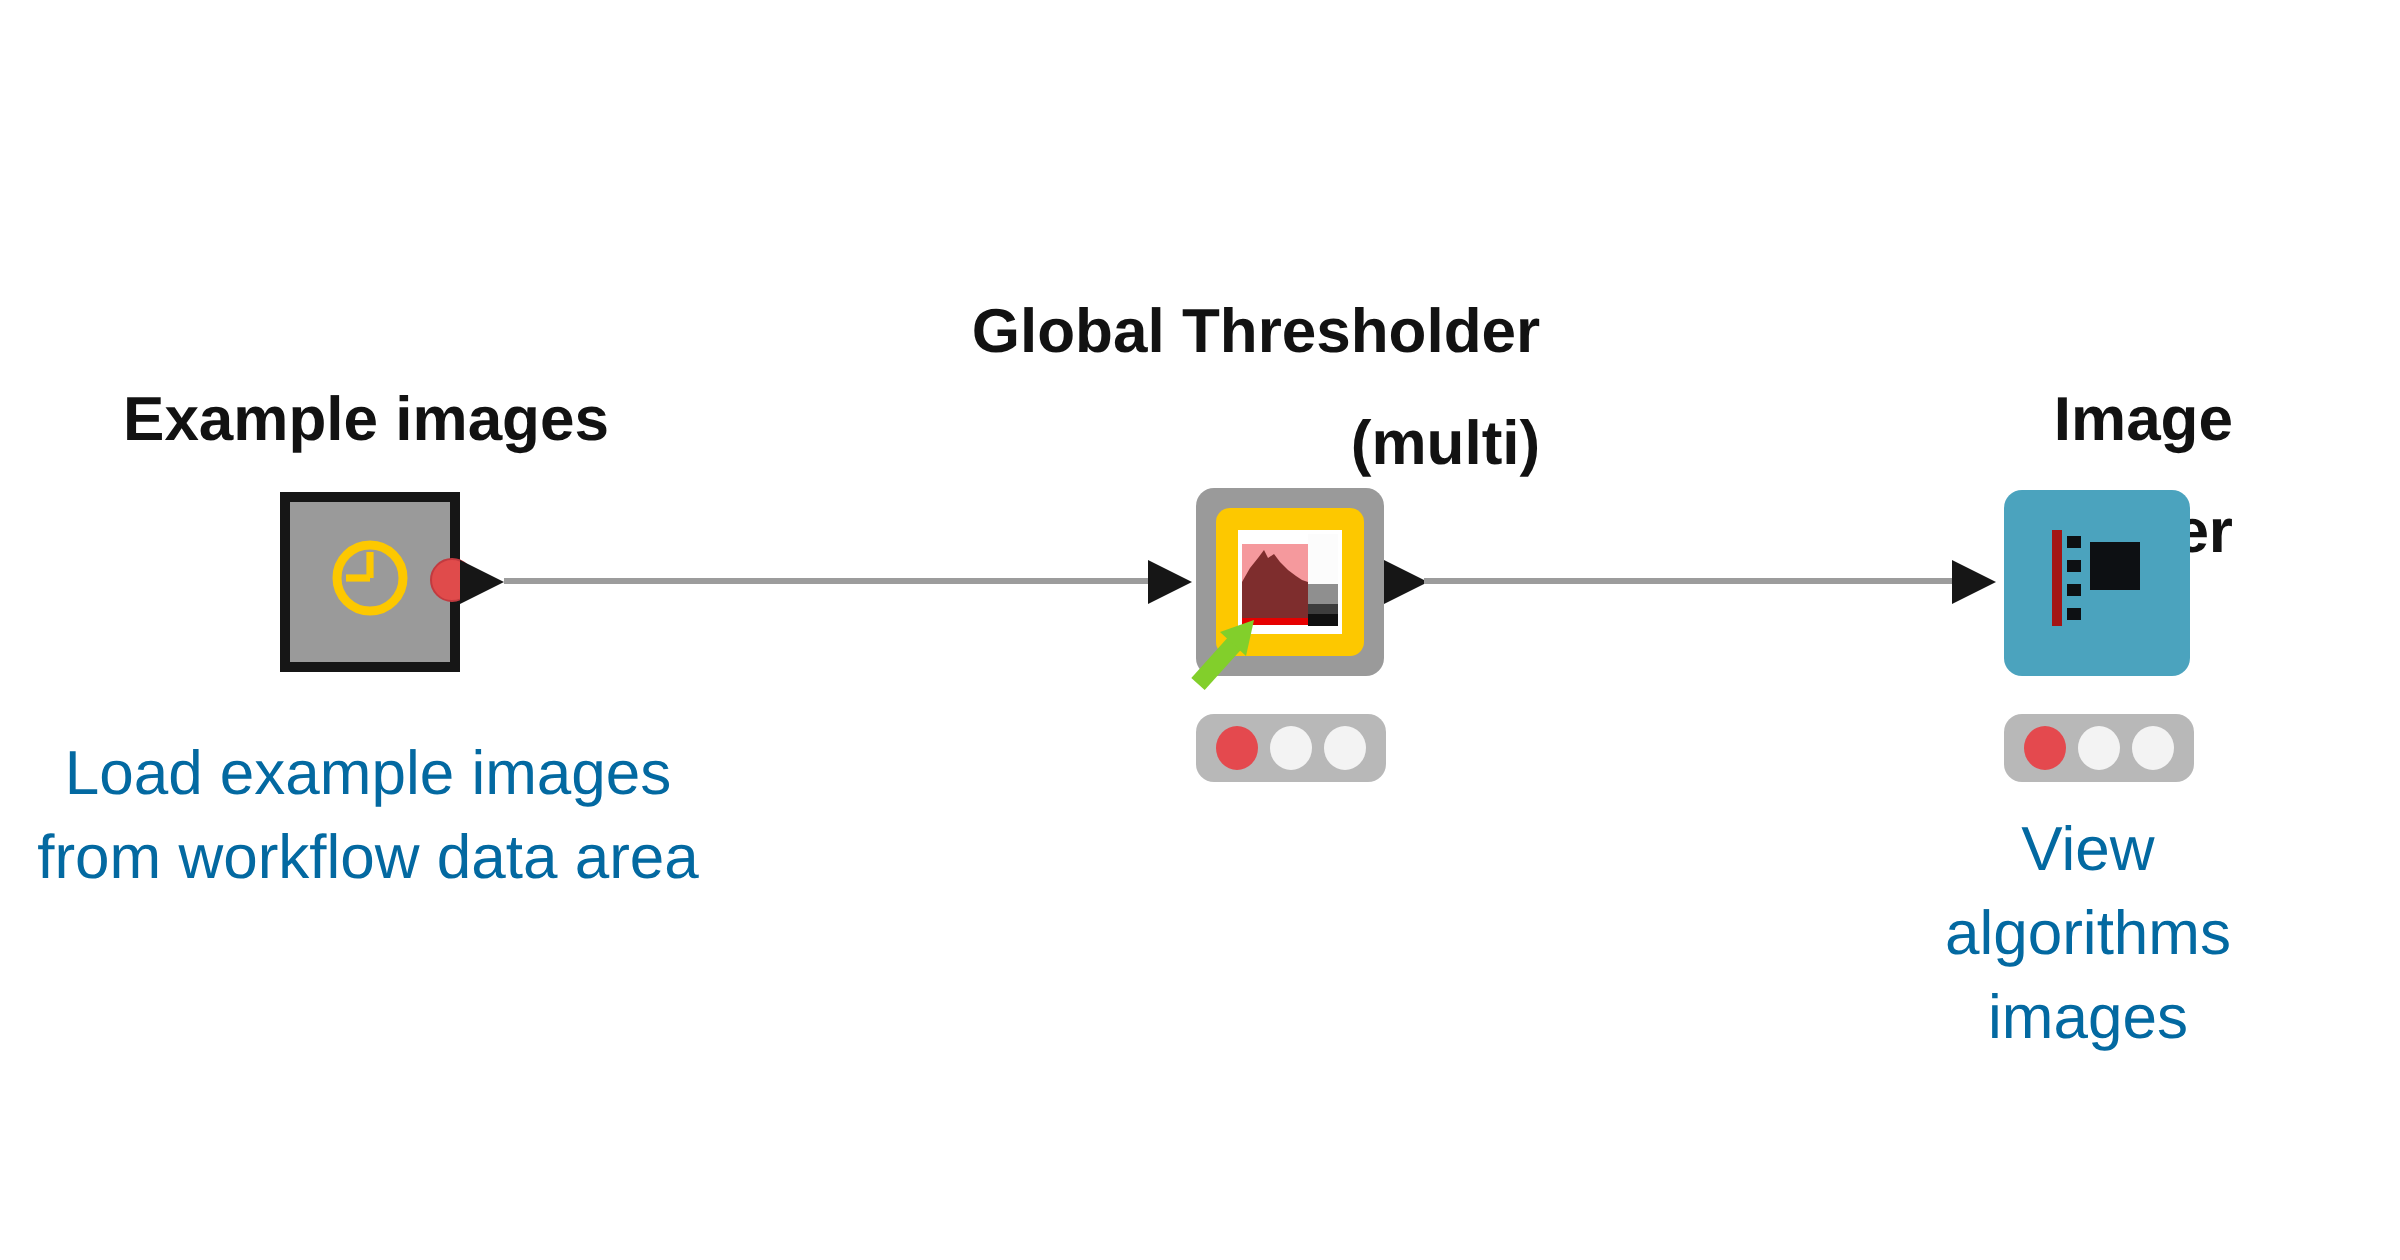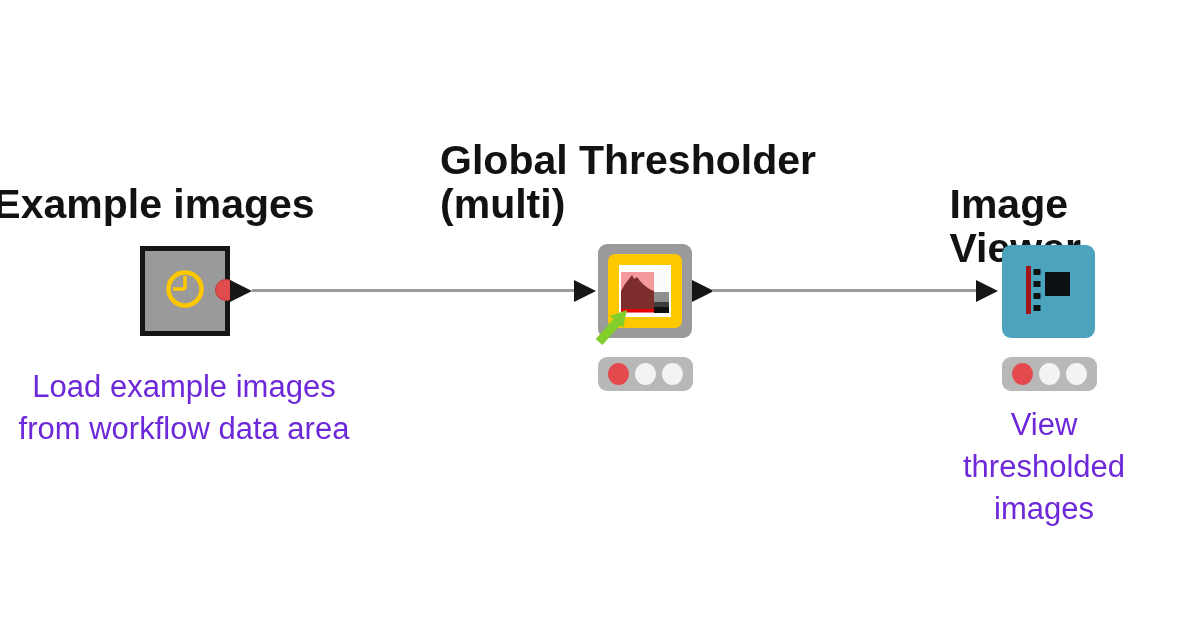--- a/index.html
+++ b/index.html
@@ -1,21 +1,21 @@
 <!DOCTYPE html>
 <html><head>
 <meta charset="utf-8">
 <style>
   html,body{margin:0;padding:0;background:#fff;}
   .canvas{position:relative;width:1200px;height:630px;background:#ffffff;overflow:hidden;
           font-family:"Liberation Sans",sans-serif;}
-  .node-title{position:absolute;transform:translateX(-50%);font-weight:bold;font-size:41px;
-          line-height:44px;color:#121212;text-align:left;white-space:pre-line;}
+  .node-title{position:absolute;transform:translateX(-50%);font-weight:bold;font-size:31px;
+          line-height:56px;color:#121212;text-align:right;white-space:pre-line;}
   .node-desc{position:absolute;transform:translateX(-50%);font-weight:normal;font-size:31px;
-          line-height:42px;color:#6d28d9;text-align:center;white-space:pre-line;}
+          line-height:42px;color:#0369a1;text-align:center;white-space:pre-line;}
   .conn{position:absolute;height:3px;background:#9C9C9C;}
   .arrowhead{position:absolute;width:0;height:0;border-top:11px solid transparent;
           border-bottom:11px solid transparent;border-left:22px solid #161616;}
   .node1{position:absolute;left:140px;top:246px;width:90px;height:90px;background:#9A9A9A;
           border:5px solid #161616;box-sizing:border-box;display:flex;align-items:center;justify-content:center;}
   .port-out{position:absolute;left:215px;top:279px;width:22px;height:22px;border-radius:50%;
           background:#E04B4B;border:1px solid #C23A3F;box-sizing:border-box;}
   .node2{position:absolute;left:598px;top:244px;width:94px;height:94px;background:#9A9A9A;border-radius:9px;}
   .node2-yellow{position:absolute;left:10px;top:10px;width:74px;height:74px;background:#FDC800;border-radius:7px;}
   .node2-white{position:absolute;left:11px;top:11px;width:52px;height:52px;background:#ffffff;}
@@ -26,21 +26,21 @@
           display:flex;align-items:center;gap:6px;padding:0 10px;box-sizing:border-box;}
   .light{width:22px;height:22px;border-radius:50%;}
   .light.red{background:#E4494E;}
   .light.off{background:#F3F3F3;}
 </style>
 </head>
 <body>
 
 <div class="canvas">
 
-  <div class="node-title" style="left:154px;top:182px;">Example images</div>
+  <div class="node-title" style="left:183px;top:182px;">Example images</div>
 
   <div class="node1">
     <span>
       <svg width="48" height="48" viewBox="0 0 48 48">
         <circle cx="24" cy="24" r="16.5" fill="none" stroke="#FDC800" stroke-width="4.5"></circle>
         <path d="M24 24 V11" stroke="#FDC800" stroke-width="3.6" fill="none"></path>
         <path d="M24 24 H12" stroke="#FDC800" stroke-width="3.6" fill="none"></path>
       </svg>
     </span>
   </div>
@@ -103,16 +103,16 @@
   <div class="tl" style="left:1002px;">
     <div class="light red"></div>
     <div class="light off"></div>
     <div class="light off"></div>
   </div>
 
   <div class="node-desc" style="left:184px;top:366px;">Load example images
 from workflow data area</div>
 
 
-  <div class="node-desc" style="left:1044px;top:404px;">View thresholded
+  <div class="node-desc" style="left:1044px;top:404px;">View algorithms
 images</div>
 
 </div>
 
 </body></html>

